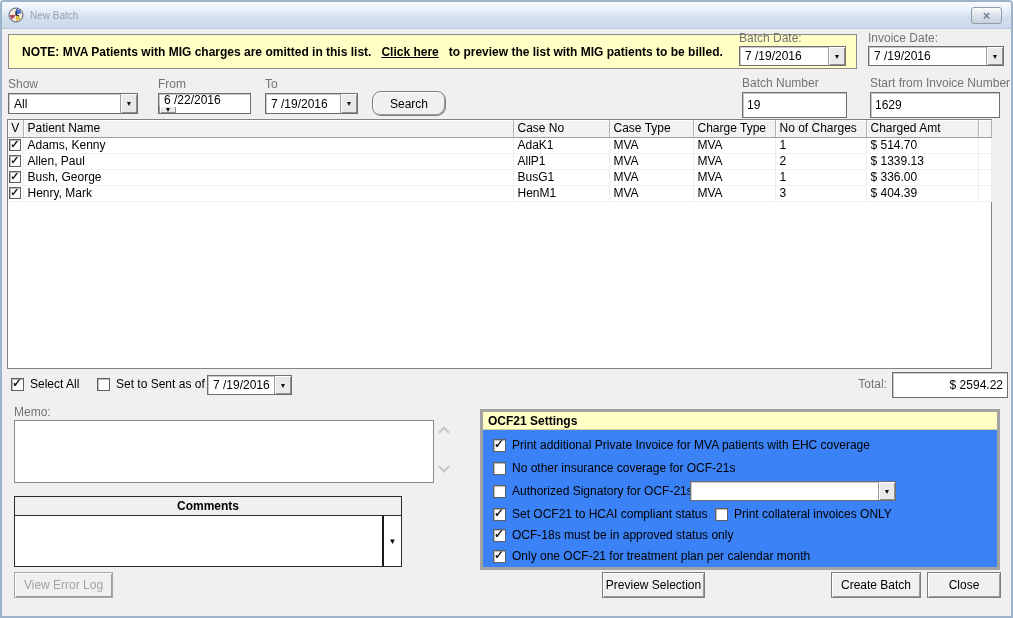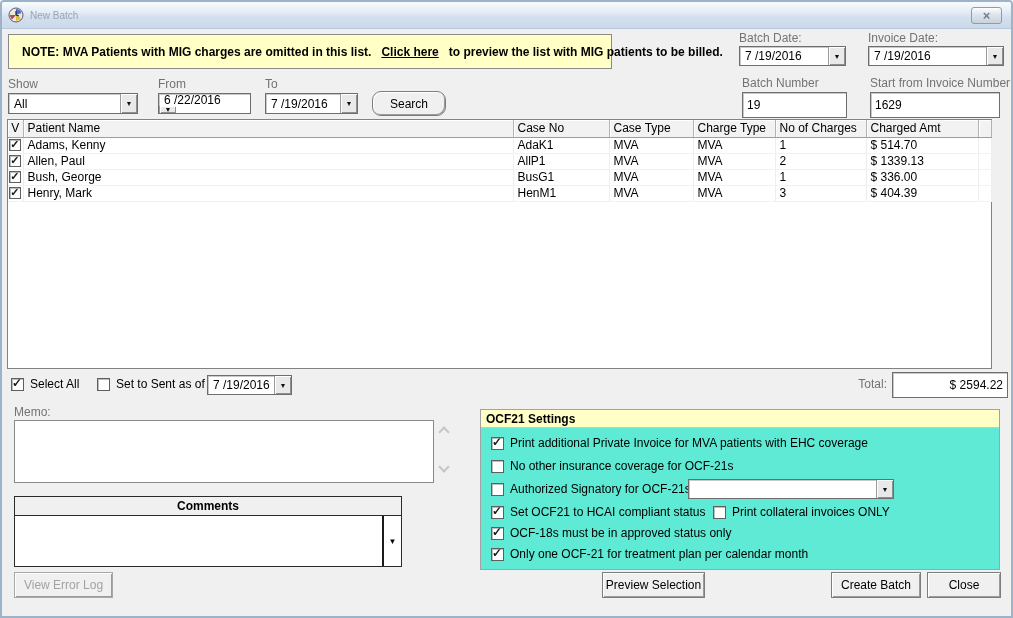--- a/index.html
+++ b/index.html
@@ -69,21 +69,21 @@
     position:relative; display:inline-block;
   }
   .cb.checked::after {
     content:"✓"; position:absolute; left:0px; top:-2px;
     font-size:12px; font-weight:bold; color:#1a1a1a; line-height:1;
   }
   .cbrow { position:absolute; display:flex; align-items:center; gap:6px; font-size:12px; }
 
   
   .note {
-    position:absolute; left:6px; top:32px; width:604px; height:35px;
+    position:absolute; left:6px; top:32px; width:849px; height:35px;
     border:1px solid #8a8a8a;
     display:flex; align-items:center; padding-left:13px;
     font-size:12px; font-weight:bold; color:#000; white-space:nowrap;
   }
   .note .link { text-decoration:underline; margin:0 10px; }
 
   
   .grid {
     position:absolute; left:5px; top:117px; width:985px; height:250px;
     background:#fff; border:1px solid #828282;
@@ -131,21 +131,21 @@
   .comments .cdrop {
     position:absolute; right:0; top:0; bottom:0; width:19px;
     border-left:2px solid #1a1a1a; background:#fff;
     display:flex; align-items:center; justify-content:center;
     font-size:8px; color:#000;
   }
 
   
   .ocf {
     position:absolute; left:478px; top:407px; width:520px; height:161px;
-    border:1px solid #a3a3a3; background:#5eead4;
+    border:3px solid #a3a3a3; background:#3b82f6;
   }
   .ocf .ohead {
     height:18px; background:#ffffc6; border-bottom:1px solid #cfcf9e;
     font-size:12px; font-weight:bold; display:flex; align-items:center; padding-left:5px;
   }
   .ocf .cbrow { left:10px; }
 
   .total-field { justify-content:flex-end; }
 </style>
 </head>

